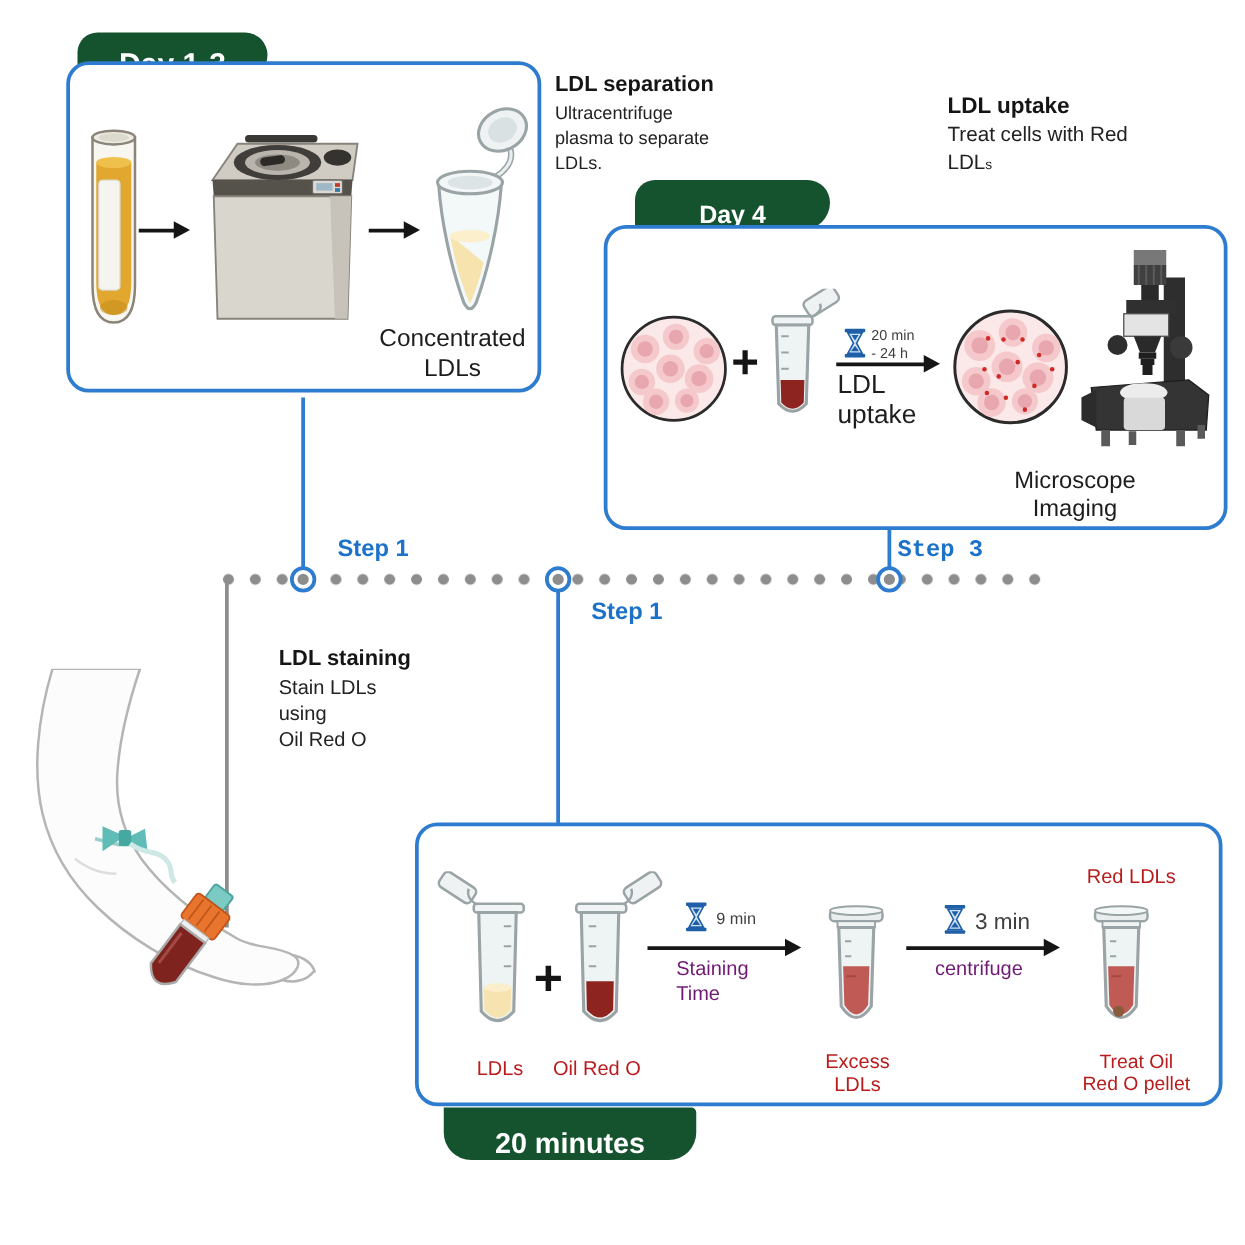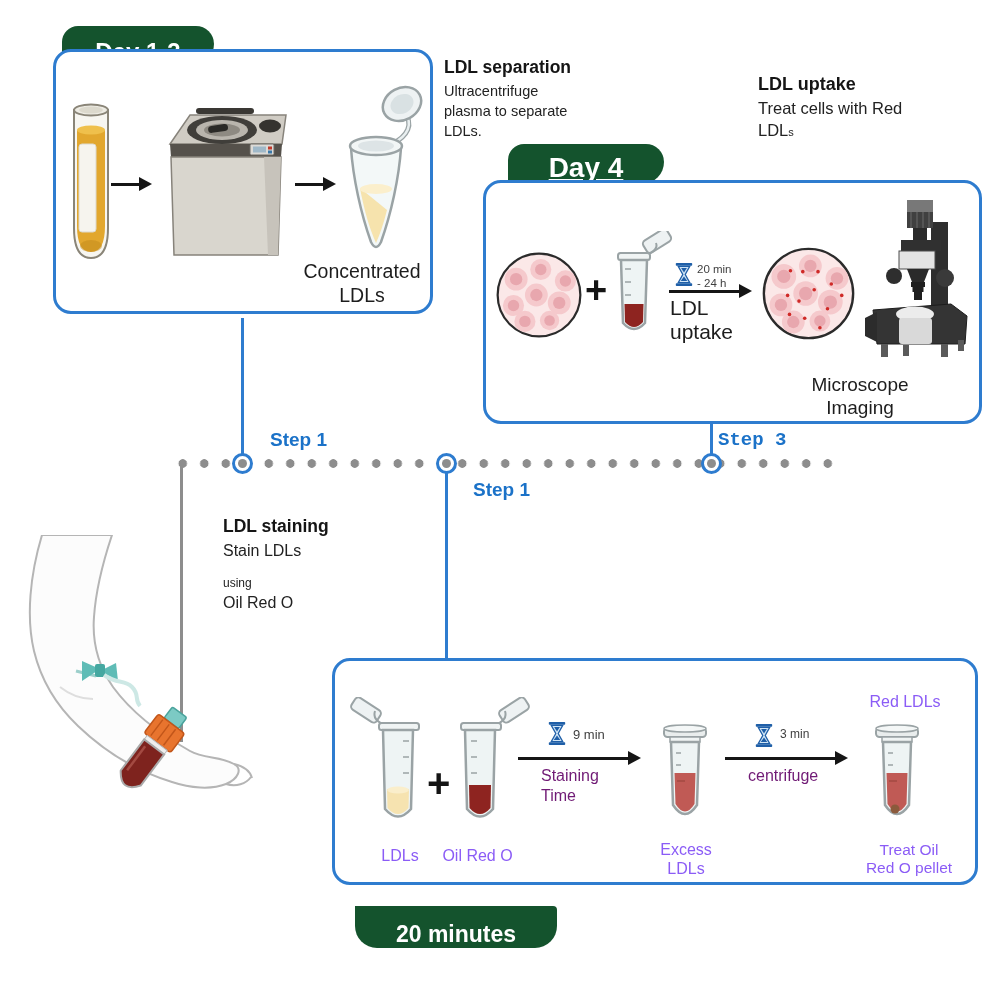--- a/index.html
+++ b/index.html
@@ -7,32 +7,32 @@
     position:relative;width:996px;height:996px;background:#ffffff;overflow:hidden;
     font-family:"Liberation Sans", sans-serif;color:#1c1c1c;
   }
   .abs{position:absolute;}
   
   .tab{
     position:absolute;background:#14532d;color:#ffffff;font-weight:bold;
     display:flex;align-items:flex-end;justify-content:center;
   }
   .tab-top{border-radius:16px 18px 22px 0;}
-  .tab-bottom{border-radius:0 4px 22px 22px;margin-top:20px;}
+  .tab-bottom{border-radius:0 4px 22px 22px;}
   
   .panel{
     position:absolute;background:#ffffff;border:3px solid #2e7ccf;border-radius:18px;
     box-sizing:border-box;
   }
   
   .note-title{font-weight:bold;font-size:17.5px;color:#151515;margin-bottom:3px;}
   .note-line{font-size:14.5px;line-height:1.38;color:#222;}
   .note-line-lg{font-size:16.5px;line-height:1.32;color:#222;}
   .caption{position:absolute;text-align:center;font-size:19.5px;line-height:1.22;color:#1d1d1d;}
-  .tube-label{position:absolute;text-align:center;font-size:16px;line-height:1.18;color:#8b5cf6;}
+  .tube-label{position:absolute;text-align:center;font-size:16px;line-height:1.18;color:#b91c1c;}
   .plus{position:absolute;font-weight:800;color:#141414;}
   .sub{font-size:11px;}
   
   .arr{position:absolute;height:3px;background:#151515;}
   .arr::after{
     content:"";position:absolute;right:-11px;top:-6px;width:0;height:0;
     border-left:13px solid #151515;border-top:7.5px solid transparent;border-bottom:7.5px solid transparent;
   }
   
   .dotline{
@@ -120,21 +120,21 @@
     <div class="note-line">plasma to separate</div>
     <div class="note-line">LDLs.</div>
   </div>
 
   <div class="abs" style="left:758px;top:74px;width:190px;">
     <div class="note-title" style="font-size:18px;">LDL uptake</div>
     <div class="note-line-lg">Treat cells with Red</div>
     <div class="note-line-lg"><span>LDL</span><span class="sub">s</span></div>
   </div>
 
-  <div class="tab tab-top" style="left:508px;top:144px;width:156px;height:40px;font-size:28px;text-decoration:underline;">
+  <div class="tab tab-top" style="left:508px;top:144px;width:156px;height:40px;font-size:20px;">
     <span>Day 4</span>
   </div>
 
   <div class="panel" style="left:483px;top:180px;width:499px;height:244px;">
 
     <svg class="abs" style="left:9px;top:68px;" width="88" height="88" viewBox="0 0 100 100">
       <circle cx="50" cy="50" r="47" fill="#fbe8e8" stroke="#2b2b2b" stroke-width="2.5"></circle>
       <g fill="#f5c9cc">
         <circle cx="24" cy="32" r="13"></circle>
           <circle cx="52" cy="21" r="12"></circle>
@@ -274,21 +274,21 @@
   <div class="ring" style="left:701px;top:453px;">
       <div class="ring-dot"></div>
     </div>
   <div class="step-label" style="left:270px;top:429px;">Step 1</div>
   <div class="step-label" style="left:473px;top:479px;">Step 1</div>
   <div class="step-label" style="left:718px;top:429px;font-family:Liberation Mono, monospace;">Step 3</div>
 
   <div class="abs" style="left:223px;top:516px;width:150px;">
     <div class="note-title">LDL staining</div>
     <div class="note-line-lg" style="font-size:16px;">Stain LDLs</div>
-    <div class="note-line-lg" style="font-size:12px;margin-top:15px;">using</div>
+    <div class="note-line-lg" style="font-size:16px;">using</div>
     <div class="note-line-lg" style="font-size:16px;">Oil Red O</div>
   </div>
 
   <svg class="abs" style="left:0px;top:535px;" width="256" height="260" viewBox="0 0 256 260">
     <path d="M42,0 C30,40 26,82 34,116 C41,145 56,170 78,191 C103,215 136,236 172,247 C190,253 211,255 226,249 C238,244 243,234 234,229 C220,221 204,224 190,216 C160,199 132,178 113,152 C99,132 92,108 94,82 C96,52 104,24 112,0 Z" fill="#fcfcfc" stroke="#b5b5b5" stroke-width="2"></path>
     <path d="M226,249 C236,252 246,249 251,242" fill="none" stroke="#b5b5b5" stroke-width="2"></path>
     <path d="M234,229 C243,231 250,236 252,243" fill="none" stroke="#b5b5b5" stroke-width="2"></path>
     <path d="M60,152 C70,160 81,164 93,164" fill="none" stroke="#dedede" stroke-width="2"></path>
     <line x1="76" y1="136" x2="96" y2="141" stroke="#9ccfcb" stroke-width="3"></line>
     <polygon points="82,126 100,134 82,146" fill="#5fbcb6"></polygon>
@@ -372,21 +372,21 @@
       <div>LDLs</div>
     </div>
 
     <svg class="abs" style="left:420px;top:62px;" width="18" height="25" viewBox="0 0 22 28">
       <rect x="1" y="0" width="20" height="3.4" rx="1" fill="#1f5fa8"></rect>
         <rect x="1" y="24.6" width="20" height="3.4" rx="1" fill="#1f5fa8"></rect>
       <path d="M4,4 L18,4 L12.5,14 L18,24 L4,24 L9.5,14 Z" fill="#cfe4f5" stroke="#1f5fa8" stroke-width="1.6"></path>
       <path d="M7.5,6 L14.5,6 L11,11.5 Z" fill="#1f5fa8"></path>
         <path d="M7,22 L15,22 L11,16.5 Z" fill="#1f5fa8"></path>
     </svg>
-    <div class="timer-txt" style="left:445px;top:66px;font-size:12px;">3 min</div>
+    <div class="timer-txt" style="left:445px;top:66px;font-size:18px;">3 min</div>
     <div class="arr" style="left:390px;top:96px;width:112px;"></div>
     <div class="arrow-word" style="left:413px;top:105px;">centrifuge</div>
 
     <div class="tube-label" style="left:534px;top:32px;width:72px;">Red LDLs</div>
     <svg class="abs" style="left:538px;top:62px;" width="48" height="116" viewBox="0 0 48 116">
       <rect x="3" y="5" width="42" height="9" rx="3.5" fill="#e9eded" stroke="#9aa3a5" stroke-width="2"></rect>
       <ellipse cx="24" cy="5.5" rx="21" ry="3.5" fill="#f4f7f7" stroke="#9aa3a5" stroke-width="1.5"></ellipse>
       <rect x="9" y="14" width="30" height="5" fill="#f0f4f4" stroke="#9aa3a5" stroke-width="1.5"></rect>
       <path d="M10,19 L12,82 Q24,100 36,82 L38,19 Z" fill="#eef4f4" stroke="#9aa3a5" stroke-width="2.5"></path>
       <path d="M13.5,50 L14.5,81 Q24,96 33.5,81 L34.5,50 Z" fill="#c05a55"></path>

